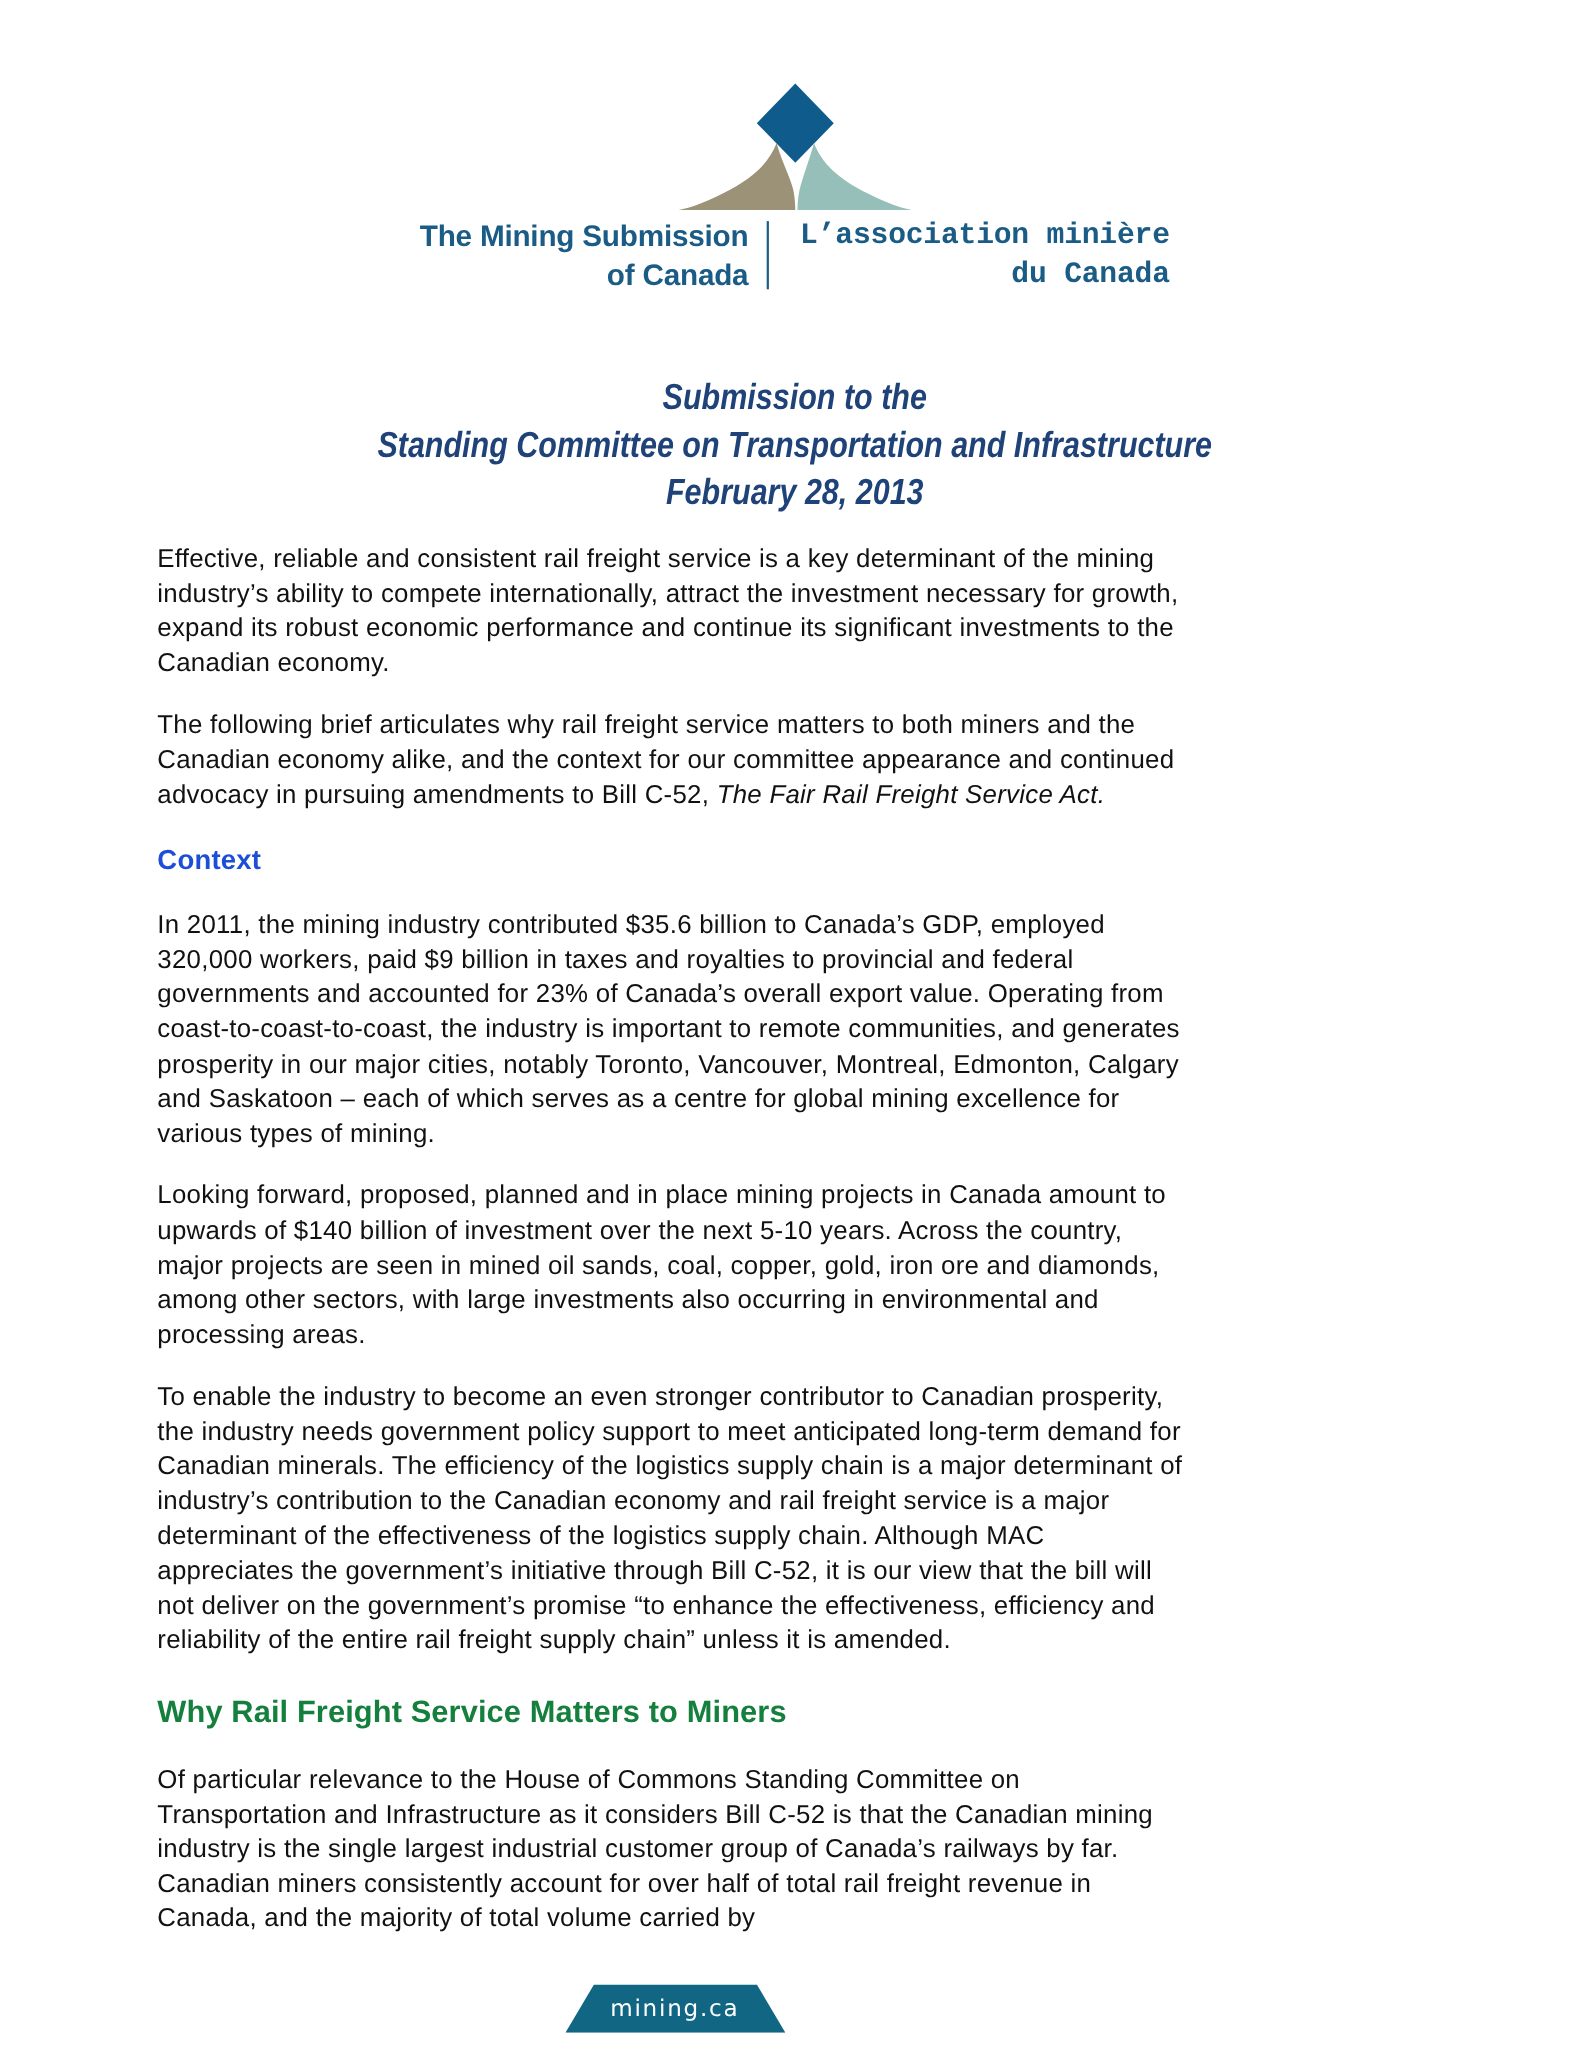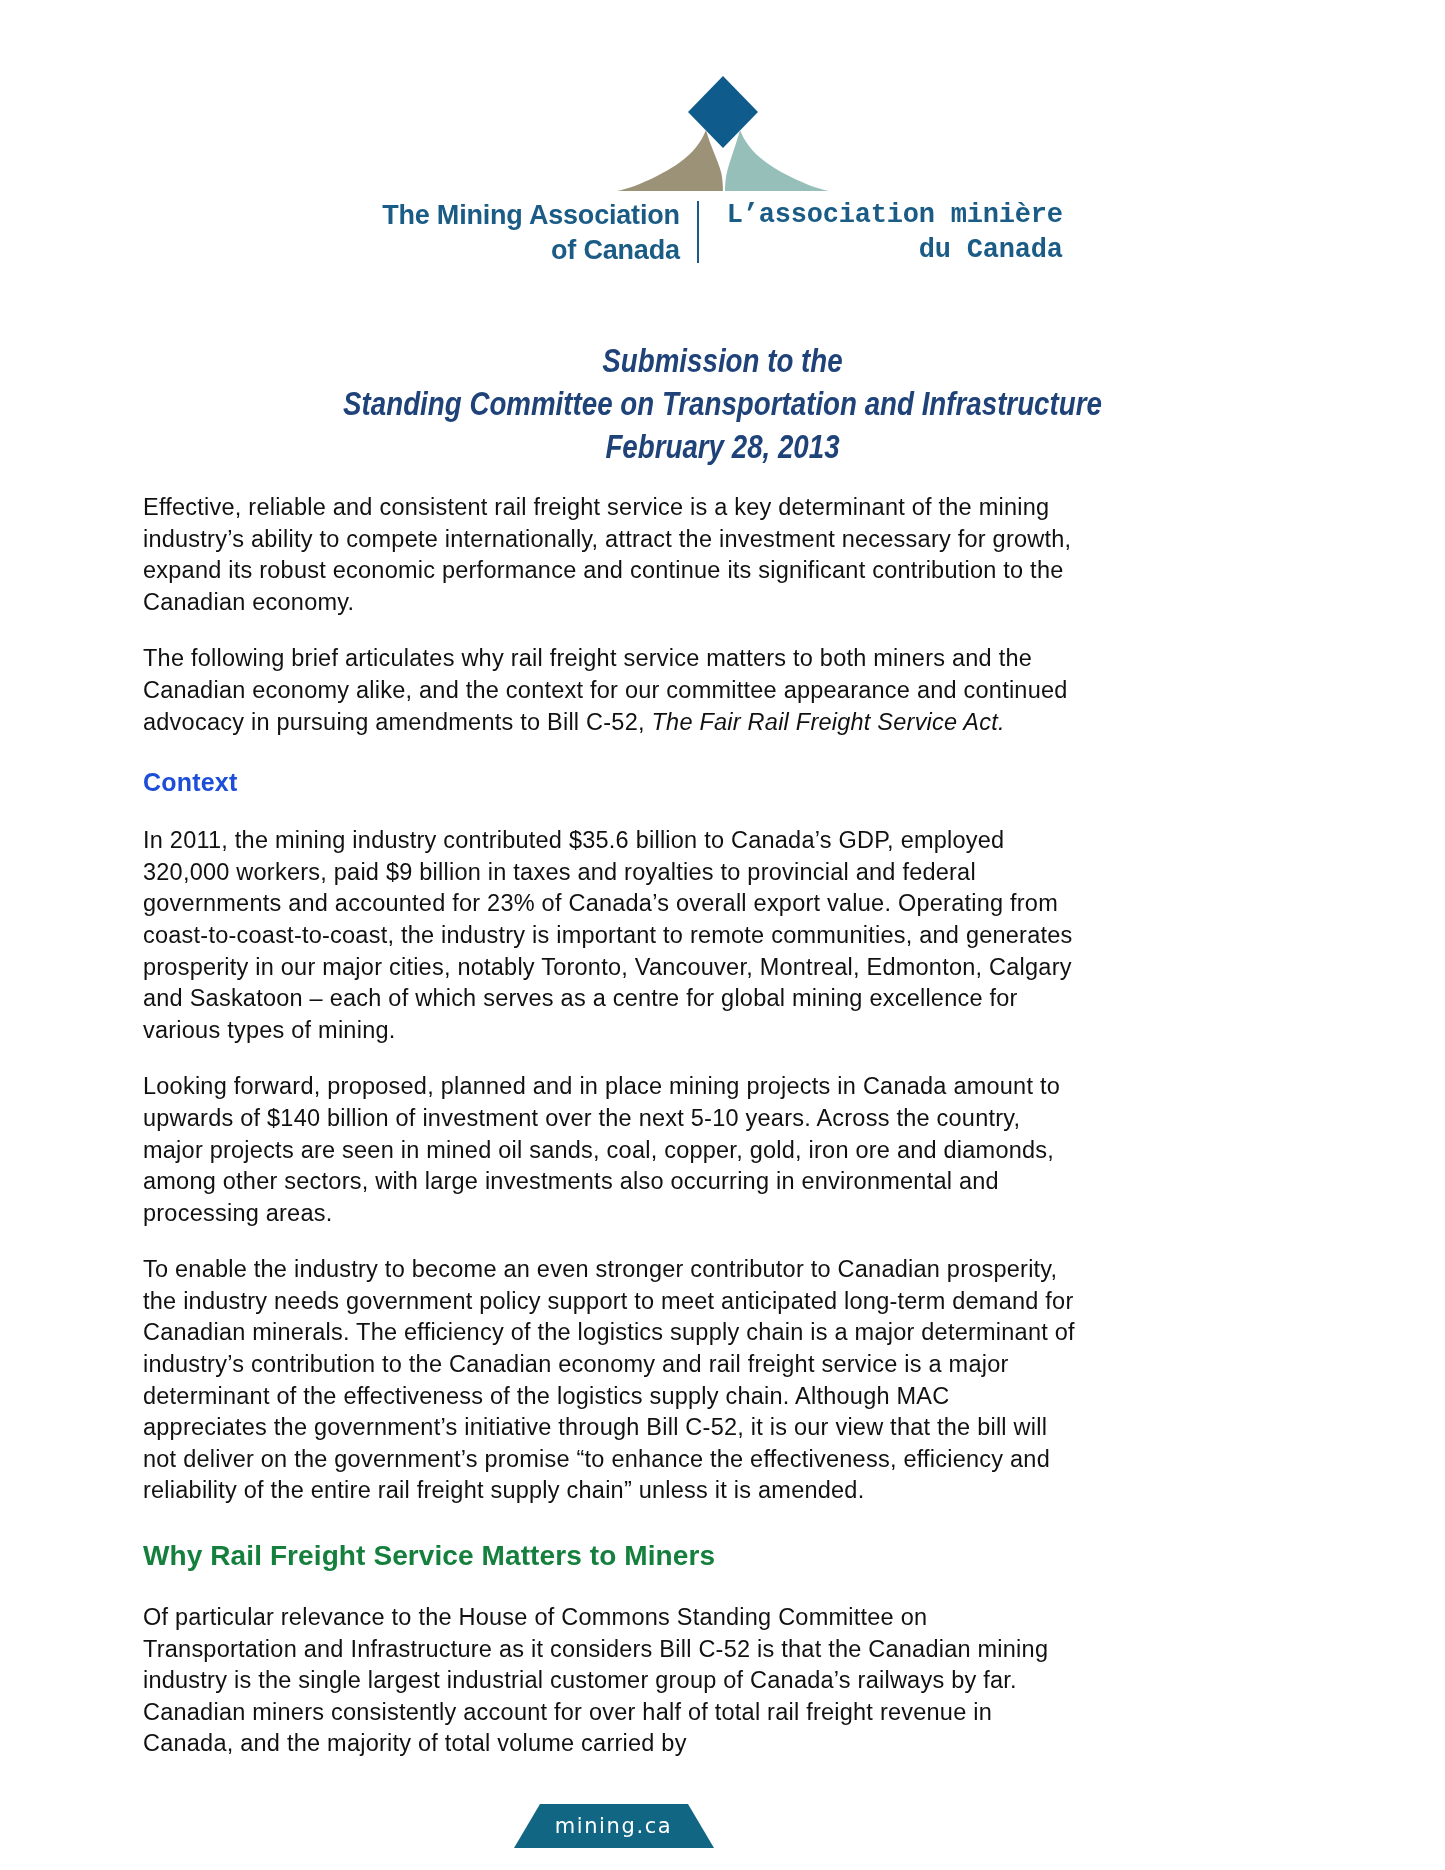--- a/index.html
+++ b/index.html
@@ -162,40 +162,40 @@
 <div class="page">
 
   <div class="logo-block">
     <svg class="logo-mark" viewBox="0 0 300 120">
       <polygon points="150,4 185,40 150,76 115,40" fill="#0f5c8c"></polygon>
       <path d="M133,58 C126,76 112,90 84,104 C66,113 54,117 44,119 L150,119 C150,119 150,108 148,100 C145,88 138,76 133,58 Z" fill="#9b9277"></path>
       <path d="M167,58 C174,76 188,90 216,104 C234,113 246,117 256,119 L152,119 C152,119 152,108 154,100 C157,88 162,76 167,58 Z" fill="#95bfb8"></path>
     </svg>
     <div class="logo-wordmark">
       <div class="logo-en">
-        <div>The Mining Association</div>
+        <div>The Mining Submission</div>
         <div>of Canada</div>
       </div>
       <div class="logo-divider"></div>
       <div class="logo-fr">
         <div>L’association minière</div>
         <div>du Canada</div>
       </div>
     </div>
   </div>
 
   <div class="doc-title">
     <div>Submission to the</div>
     <div>Standing Committee on Transportation and Infrastructure</div>
     <div>February 28, 2013</div>
   </div>
 
   <div class="content">
 
-    <p class="para">Effective, reliable and consistent rail freight service is a key determinant of the mining industry’s ability to compete internationally, attract the investment necessary for growth, expand its robust economic performance and continue its significant contribution to the Canadian economy.</p>
+    <p class="para">Effective, reliable and consistent rail freight service is a key determinant of the mining industry’s ability to compete internationally, attract the investment necessary for growth, expand its robust economic performance and continue its significant investments to the Canadian economy.</p>
 
     <p class="para"><span>The following brief articulates why rail freight service matters to both miners and the Canadian economy alike, and the context for our committee appearance and continued advocacy in pursuing amendments to Bill C-52, </span><em>The Fair Rail Freight Service Act.</em></p>
 
     <h2 class="section-wide">Context</h2>
 
     <p class="para">In 2011, the mining industry contributed $35.6 billion to Canada’s GDP, employed 320,000 workers, paid $9 billion in taxes and royalties to provincial and federal governments and accounted for 23% of Canada’s overall export value. Operating from coast-to-coast-to-coast, the industry is important to remote communities, and generates prosperity in our major cities, notably Toronto, Vancouver, Montreal, Edmonton, Calgary and Saskatoon – each of which serves as a centre for global mining excellence for various types of mining.</p>
 
     <p class="para">Looking forward, proposed, planned and in place mining projects in Canada amount to upwards of $140 billion of investment over the next 5-10 years. Across the country, major projects are seen in mined oil sands, coal, copper, gold, iron ore and diamonds, among other sectors, with large investments also occurring in environmental and processing areas.</p>
 
     <p class="para">To enable the industry to become an even stronger contributor to Canadian prosperity, the industry needs government policy support to meet anticipated long-term demand for Canadian minerals. The efficiency of the logistics supply chain is a major determinant of industry’s contribution to the Canadian economy and rail freight service is a major determinant of the effectiveness of the logistics supply chain.  Although MAC appreciates the government’s initiative through Bill C-52, it is our view that the bill will not deliver on the government’s promise “to enhance the effectiveness, efficiency and reliability of the entire rail freight supply chain” unless it is amended.</p>

